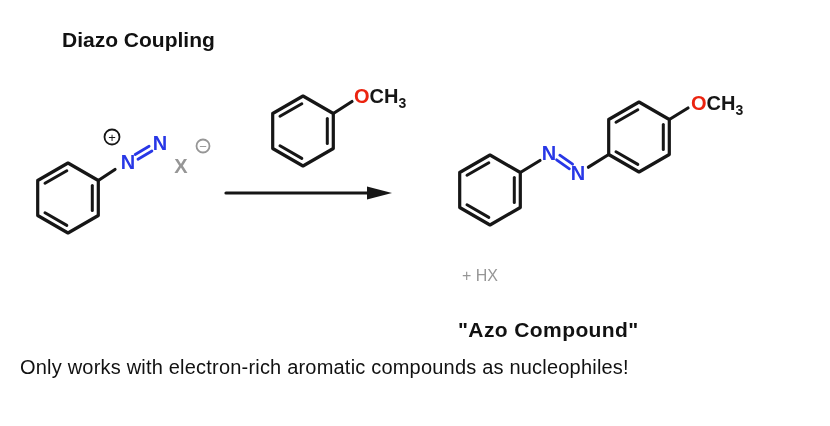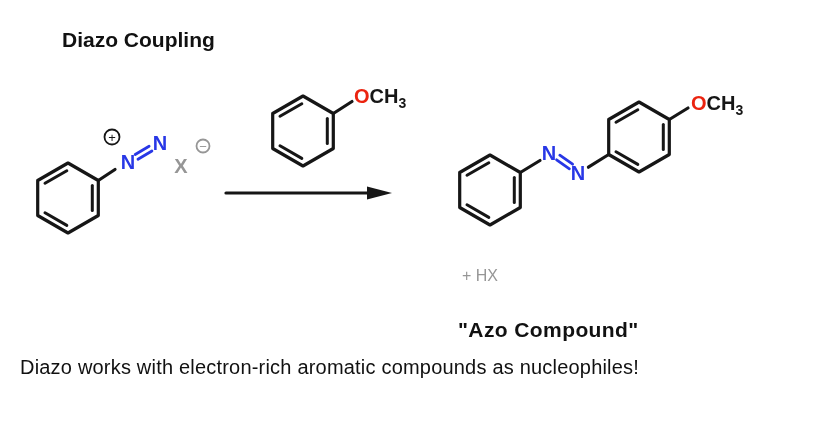--- a/index.html
+++ b/index.html
@@ -74,13 +74,13 @@
     <line class="bond-inner" x1="637.8" y1="164.4" x2="616.0" y2="151.8"></line>
     <line class="bond-inner" x1="616.0" y1="122.3" x2="637.8" y2="109.7"></line>
     <line class="bond" x1="669.3" y1="119.5" x2="688" y2="108"></line>
     <text class="atom" x="691" y="110" fill="#161616"><tspan fill="#eb230f">O</tspan><tspan>CH</tspan><tspan class="sub" dy="5">3</tspan></text>
   </g>
 </svg>
 
 <div class="txt title">Diazo Coupling</div>
 <div class="txt byproduct">+ HX</div>
 <div class="txt product-label">"Azo Compound"</div>
-<div class="txt caption">Diazo works with electron-rich aromatic compounds as nucleophiles!</div>
+<div class="txt caption">Only works with electron-rich aromatic compounds as nucleophiles!</div>
 
 </body></html>

